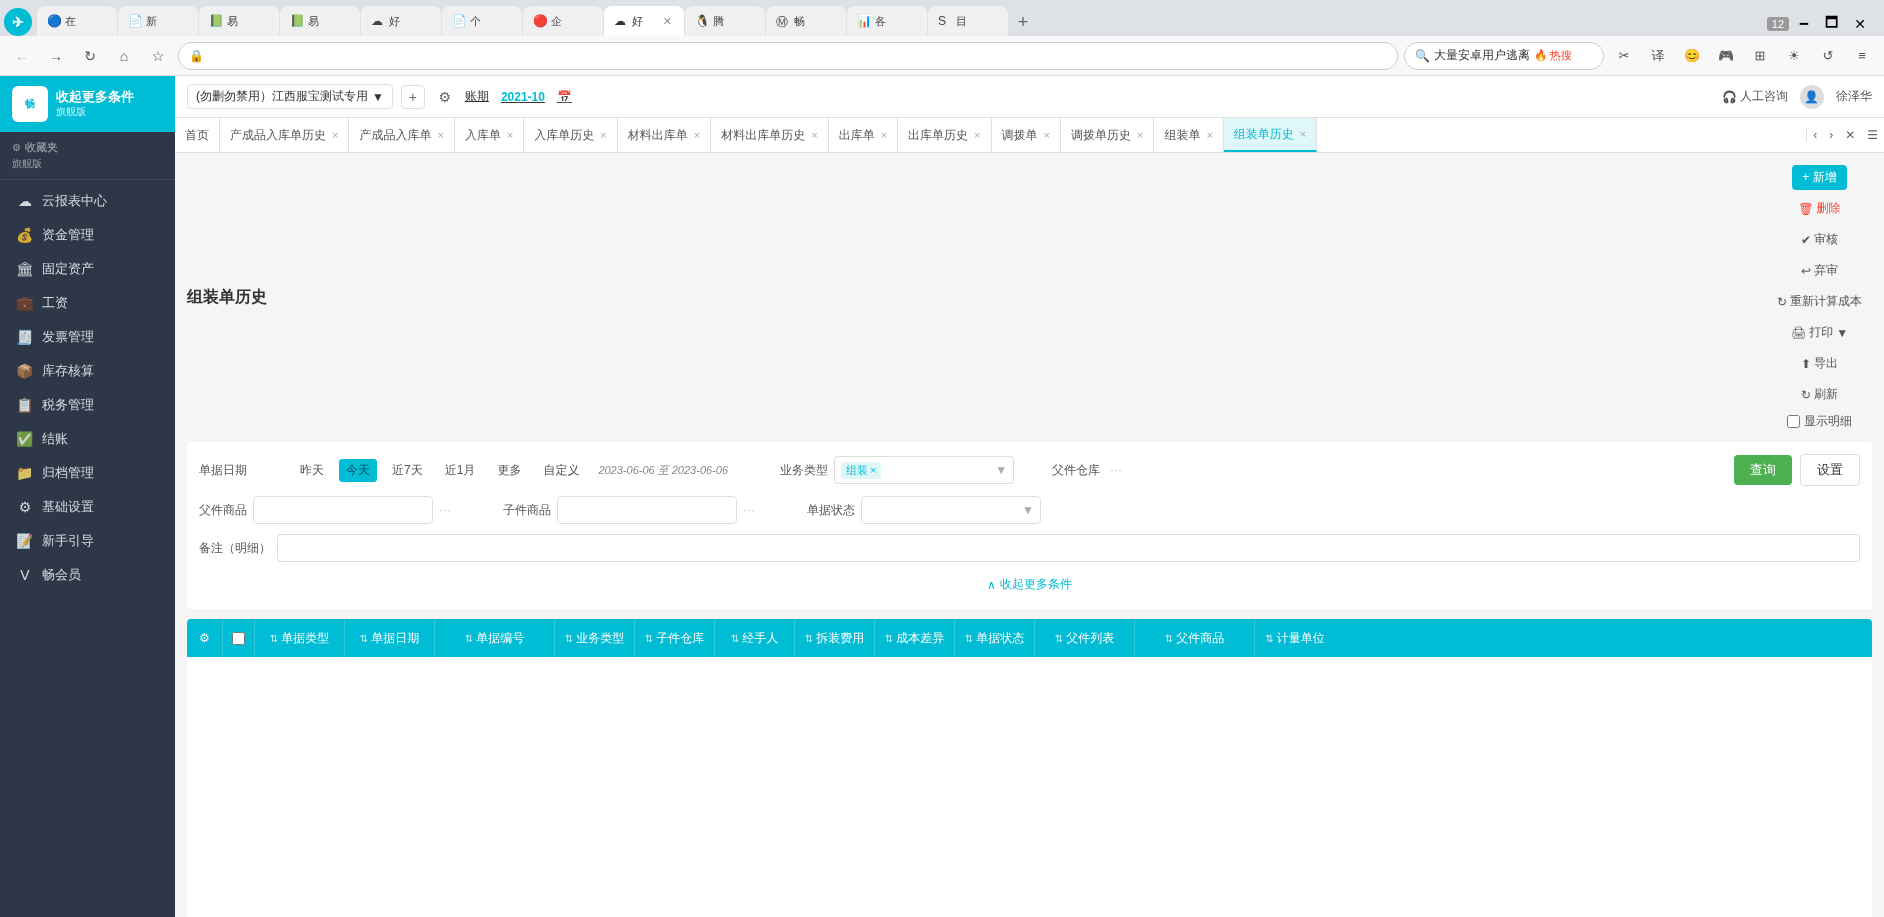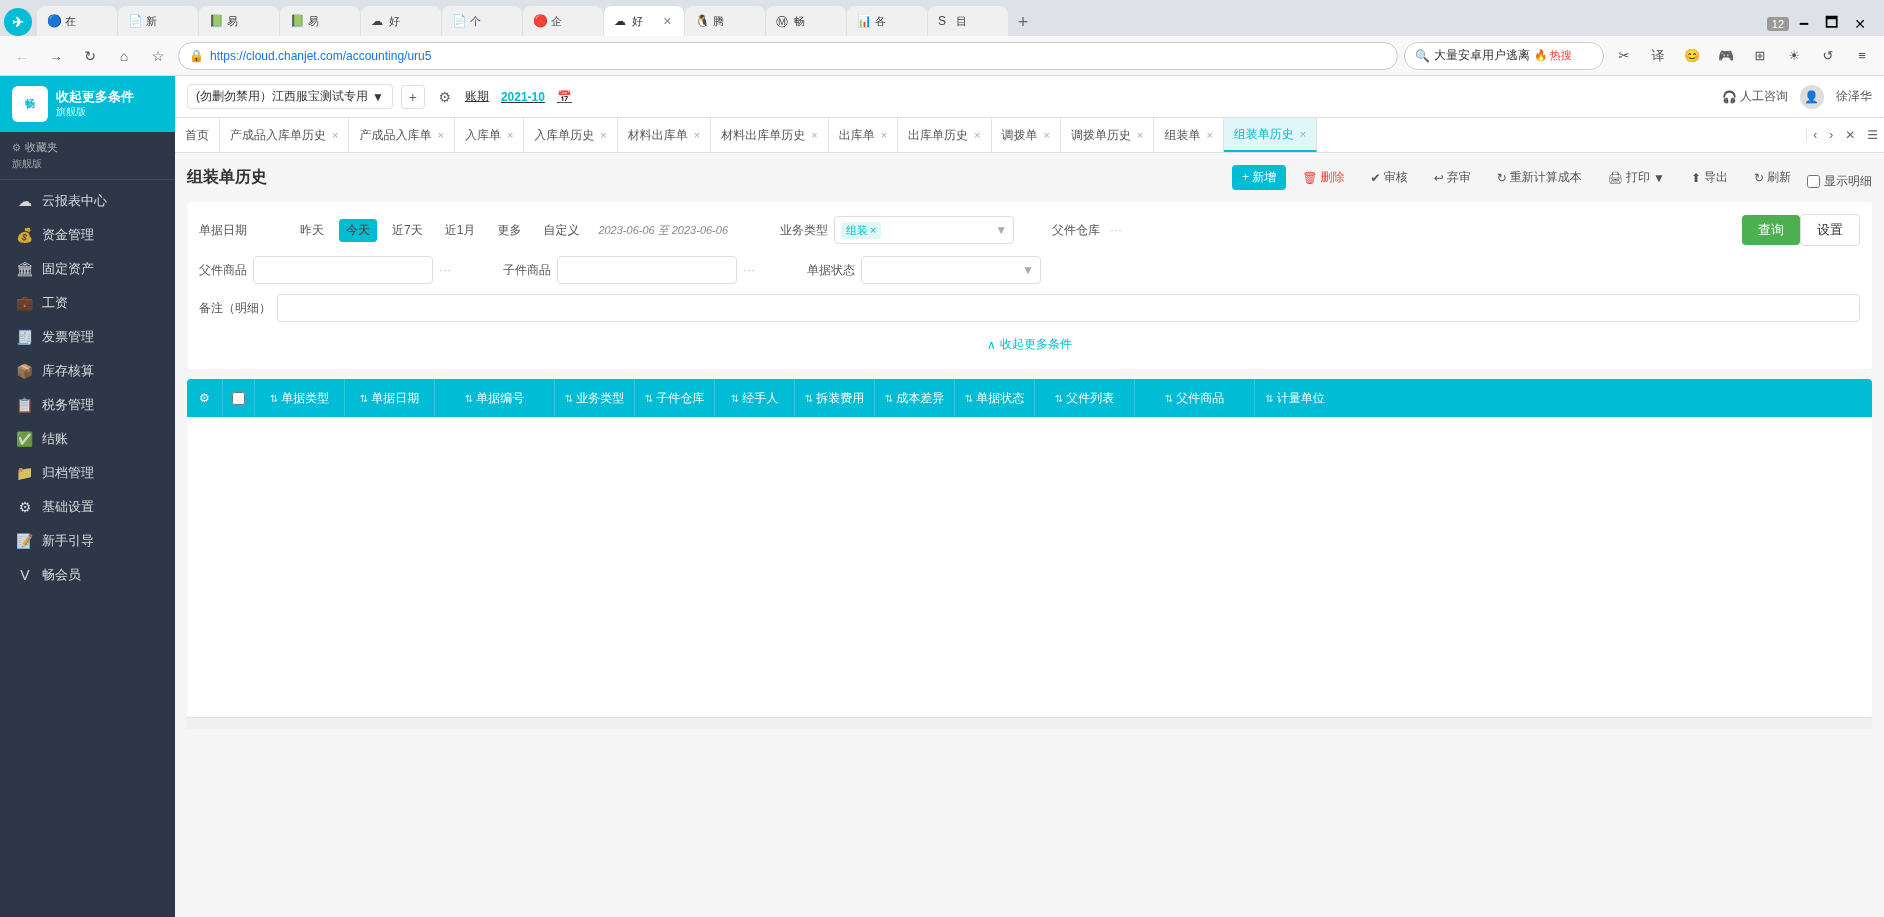--- a/index.html
+++ b/index.html
@@ -50,34 +50,34 @@
     .header-right { margin-left: auto; display: flex; align-items: center; gap: 12px; font-size: 12px; color: #555; }
     .app-tab { display: inline-flex; align-items: center; gap: 4px; padding: 0 10px; height: 34px; font-size: 12px; color: #555; cursor: pointer; border-right: 1px solid #e0e0e0; white-space: nowrap; flex-shrink: 0; }
     .app-tab.active { background: #e0f7fa; color: #00bcd4; border-bottom: 2px solid #00bcd4; }
     .app-tab-close { font-size: 11px; color: #aaa; margin-left: 2px; cursor: pointer; }
     .tabs-arrow { padding: 0 6px; cursor: pointer; color: #666; flex-shrink: 0; }
 
     
     .page-content { flex: 1; overflow-y: auto; background: #f5f5f5; padding: 12px; }
     .page-header { display: flex; align-items: center; justify-content: space-between; margin-bottom: 12px; }
     .page-title { font-size: 16px; font-weight: bold; color: #333; }
-    .page-actions { display: flex; align-items: flex-end; gap: 6px; }
+    .page-actions { display: flex; align-items: center; gap: 6px; flex-direction: column; }
     .action-btn { display: flex; align-items: center; gap: 3px; padding: 4px 10px; border-radius: 4px; cursor: pointer; font-size: 12px; border: none; background: none; color: #555; }
     .action-btn.primary { background: #00bcd4; color: #fff; }
     .action-btn.danger { color: #f44336; }
 
     
     .search-panel { background: #fff; border-radius: 4px; padding: 12px; margin-bottom: 10px; }
     .search-row { display: flex; align-items: center; gap: 12px; margin-bottom: 10px; }
     .search-field { display: flex; align-items: center; gap: 6px; flex: 1; }
     .search-label { font-size: 12px; color: #555; white-space: nowrap; }
     .search-input { flex: 1; height: 28px; border: 1px solid #ddd; border-radius: 4px; padding: 0 8px; font-size: 12px; outline: none; }
     .date-shortcuts { display: flex; align-items: center; gap: 8px; margin-left: 40px; }
     .date-btn { padding: 2px 6px; border-radius: 3px; cursor: pointer; font-size: 12px; color: #555; border: 1px solid transparent; }
-    .date-btn.active { background: #00bcd4; color: #7f1d1d; border-color: #00bcd4; }
+    .date-btn.active { background: #00bcd4; color: #0c4a6e; border-color: #00bcd4; }
     .date-range { font-size: 11px; color: #888; font-style: italic; }
     .tag-input { display: flex; align-items: center; gap: 4px; min-width: 150px; height: 28px; border: 1px solid #ddd; border-radius: 4px; padding: 0 6px; }
     .tag { display: flex; align-items: center; gap: 2px; background: #e0f7fa; color: #00bcd4; border-radius: 3px; padding: 1px 5px; font-size: 11px; }
     .tag-close { cursor: pointer; color: #00bcd4; font-size: 11px; }
     .collapse-btn { display: flex; align-items: center; gap: 4px; color: #00bcd4; font-size: 12px; cursor: pointer; justify-content: center; padding: 4px; }
 
     
     .data-table { background: #fff; border-radius: 4px; overflow: hidden; }
     .table-header { display: flex; align-items: center; background: #00bcd4; color: #fff; height: 38px; }
     .th-cell { display: flex; align-items: center; justify-content: center; gap: 3px; padding: 0 6px; font-size: 12px; border-right: 1px solid rgba(255,255,255,0.2); height: 100%; flex-shrink: 0; cursor: pointer; white-space: nowrap; }
@@ -183,21 +183,20 @@
   </div>
 
   <div class="browser-toolbar">
     <div class="nav-btn disabled">←</div>
     <div class="nav-btn">→</div>
     <div class="nav-btn">↻</div>
     <div class="nav-btn">⌂</div>
     <div class="nav-btn">☆</div>
     <div class="address-bar">
       <span class="address-lock">🔒</span>
-      <span class="address-url">https://cloud.chanjet.com/accounting/uru5</span>
     </div>
     <div class="search-bar">
       <span>🔍</span>
       <span>大量安卓用户逃离</span>
       <span style="display:flex;align-items:center;gap:2px;color:#f44336;font-size:11px;">
         🔥 <span>热搜</span>
       </span>
     </div>
     <div class="toolbar-right">
       <div class="toolbar-icon-btn">✂</div>
@@ -441,21 +440,21 @@
               </span>
               <span style="margin-left:auto;color:#aaa;">▼</span>
             </div>
           </div>
 
           <div class="search-field" style="flex:0 0 auto;margin-left:26px;">
             <span class="search-label">父件仓库</span>
             <span style="color:#bbb;margin:0 4px;cursor:pointer;">···</span>
           </div>
 
-          <div style="margin-left:auto;display:flex;align-items:center;">
+          <div style="margin-left:auto;display:flex;align-items:center;gap:8px;">
             <button class="query-btn">查询</button>
             <button class="settings-btn">设置</button>
           </div>
         </div>
 
         <div class="search-row">
 
           <div class="search-field" style="flex:0 0 auto;">
             <span class="search-label">父件商品</span>
             <input type="text" class="search-input" style="width: 180px;">

